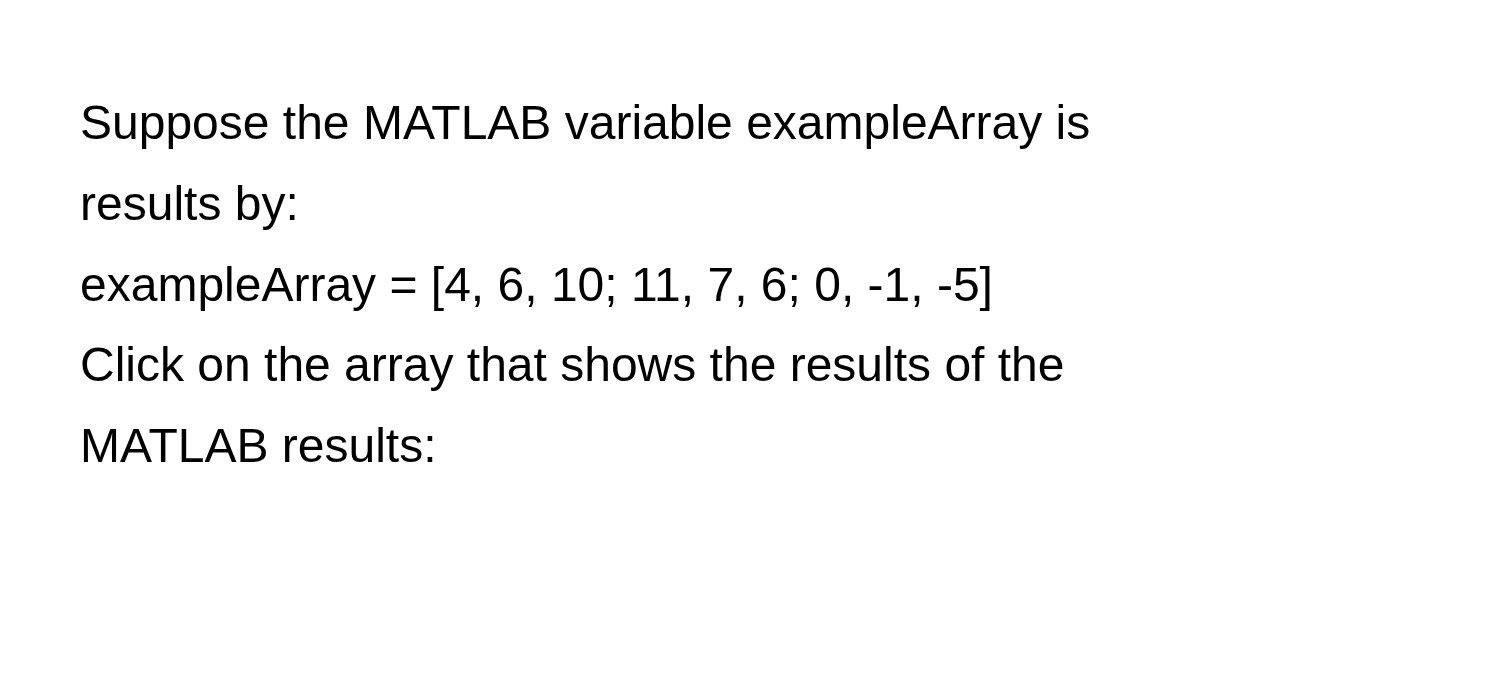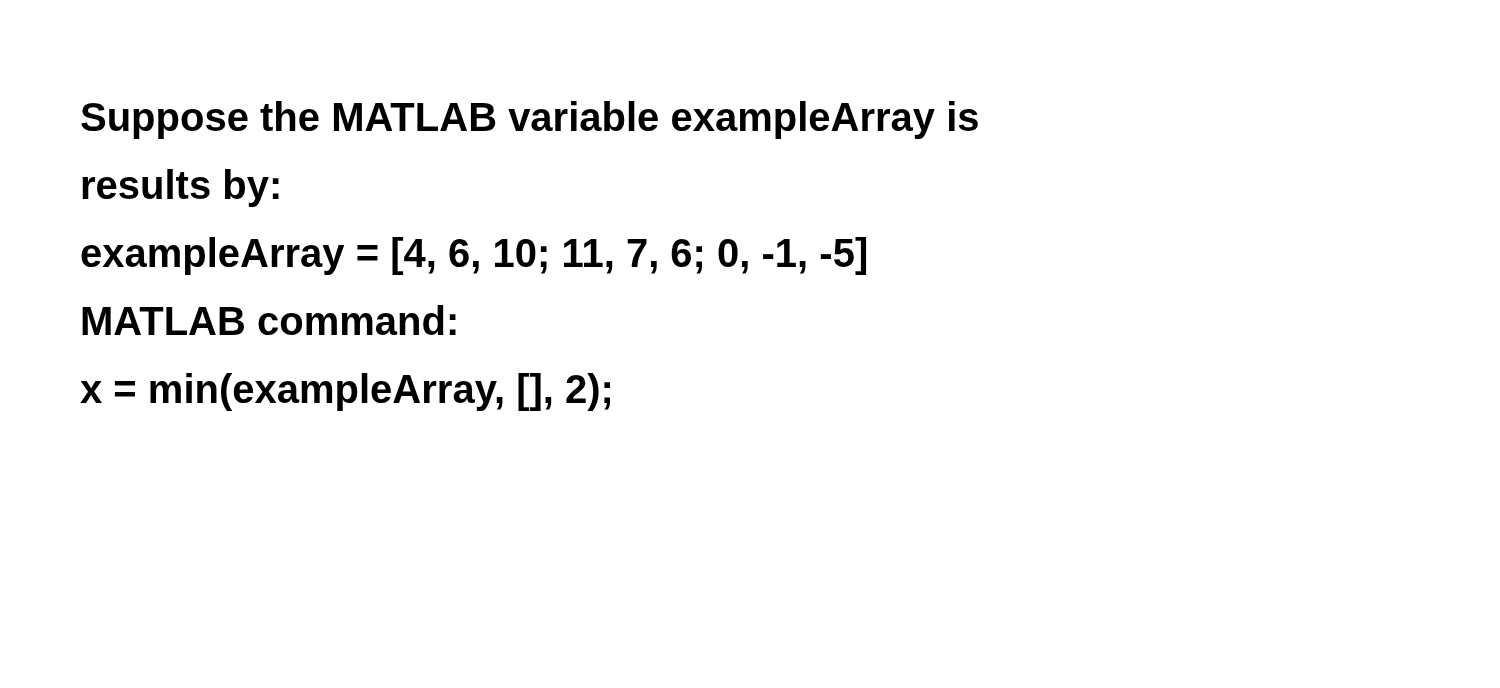--- a/index.html
+++ b/index.html
@@ -9,30 +9,30 @@
     }
     body {
       width: 1500px;
       height: 688px;
       background: #ffffff;
       font-family: -apple-system, BlinkMacSystemFont, "Segoe UI", Helvetica, Arial, sans-serif;
       color: #000000;
       padding: 85px 80px;
     }
     .content {
-      font-size: 40px;
+      font-size: 48px;
       line-height: 1.6;
-      font-weight: 700;
+      font-weight: 400;
     }
     .content p {
       margin-bottom: 4px;
     }
   </style>
 </head>
 <body>
 
 <div class="content">
   <p>Suppose the MATLAB variable exampleArray is</p>
   <p>results by:</p>
   <p>exampleArray = [4, 6, 10; 11, 7, 6; 0, -1, -5]</p>
-  <p>MATLAB command:</p>
-  <p>x = min(exampleArray, [], 2);</p>
+  <p>Click on the array that shows the results of the</p>
+  <p>MATLAB results:</p>
 </div>
 
 </body></html>

